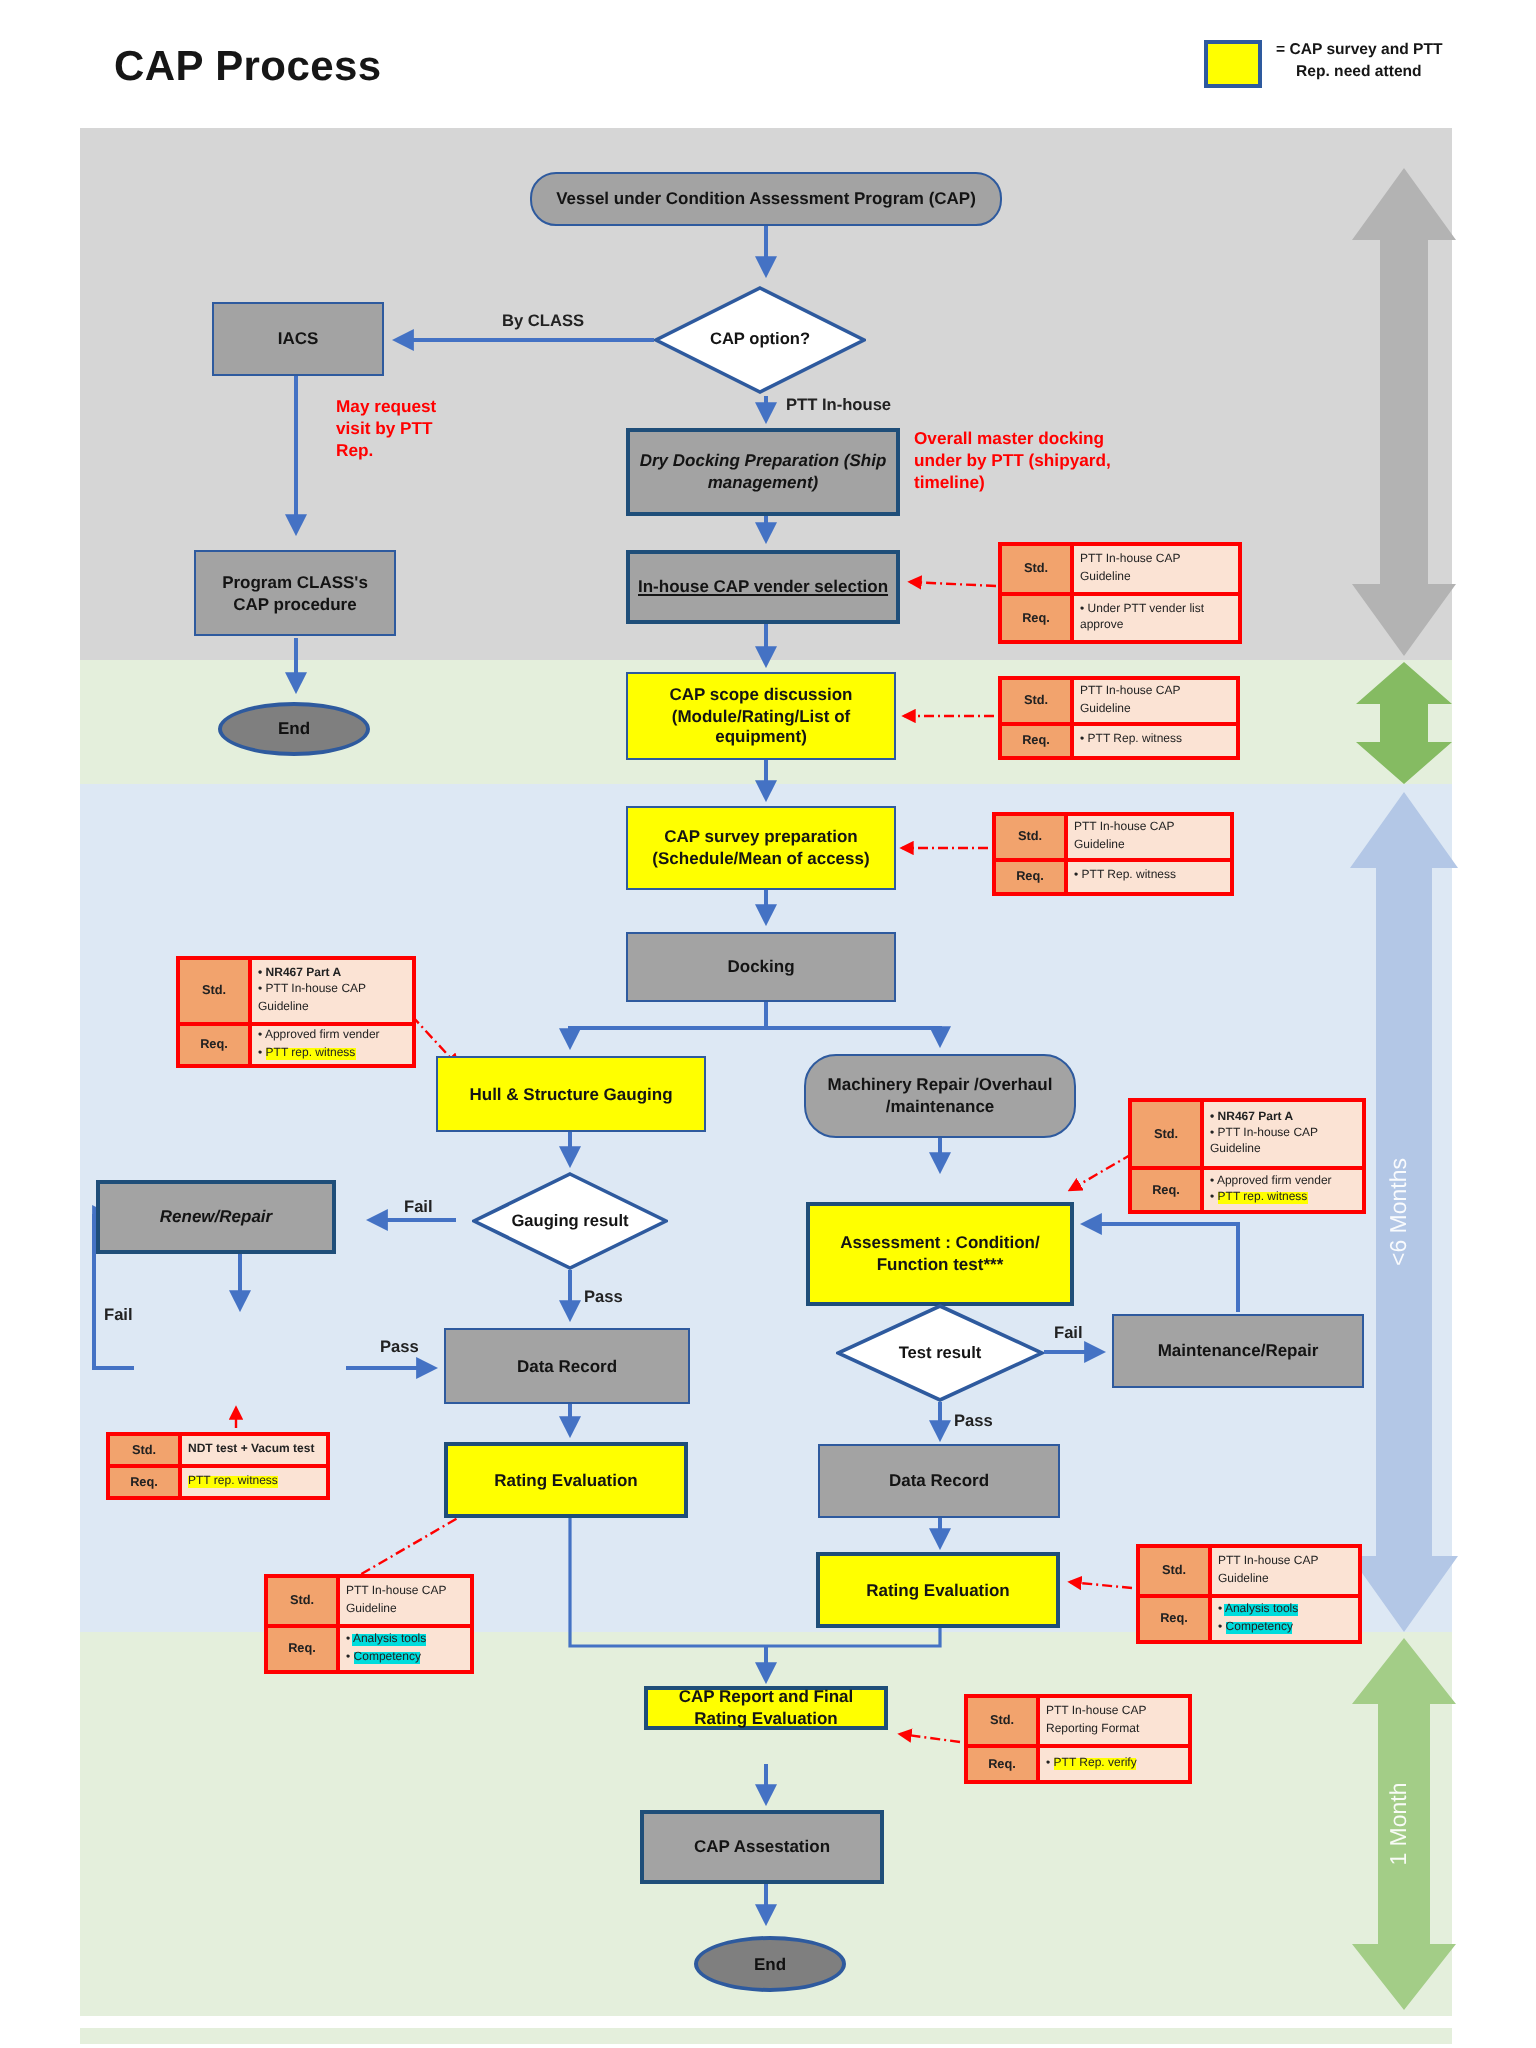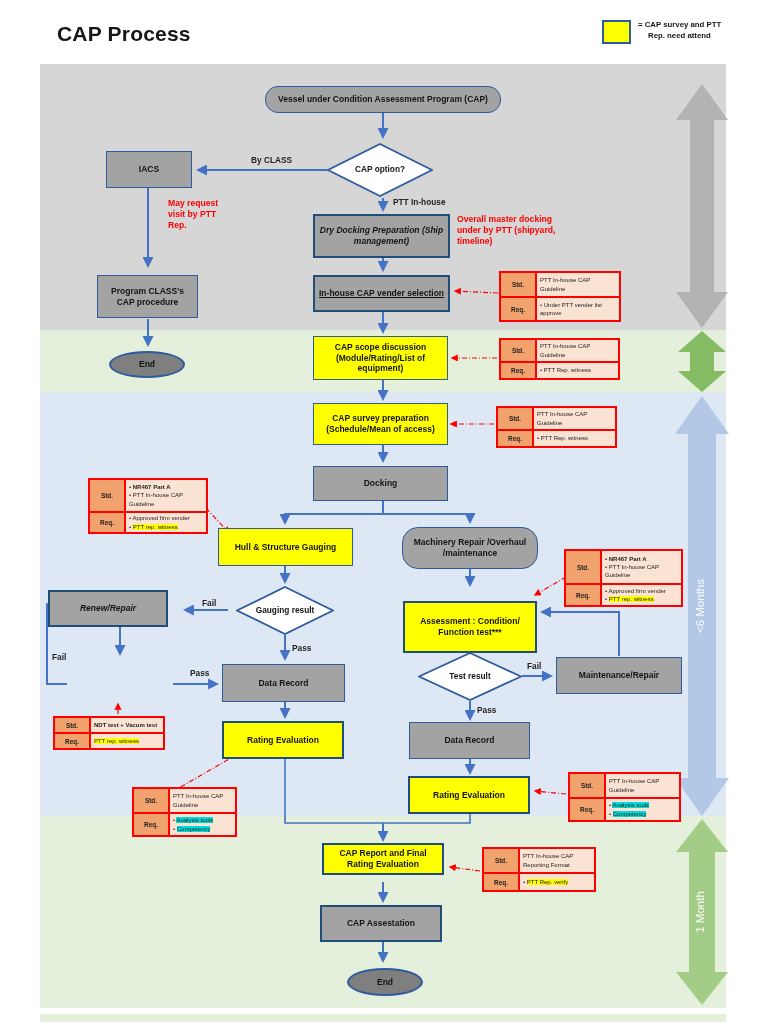--- a/index.html
+++ b/index.html
@@ -174,21 +174,21 @@
     <svg width="104" height="49">
         <polygon points="52,1 103,24.5 52,48 1,24.5" fill="#fff" stroke="var(--border-blue)" stroke-width="1.8"></polygon>
       </svg>
     <div class="diamond-label">Test result</div>
   </div>
 
   <div class="node" style="left:556px;top:657px;width:126px;height:37px;">Maintenance/Repair</div>
   <div class="node" style="left:409px;top:722px;width:121px;height:37px;">Data Record</div>
   <div class="node yellow thick" style="left:408px;top:776px;width:122px;height:38px;">Rating Evaluation</div>
 
-  <div class="node yellow thick" style="left:322px;top:843px;width:122px;height:32px;">CAP Report and Final Rating Evaluation</div>
+  <div class="node yellow thick" style="left:322px;top:843px;width:122px;height:22px;">CAP Report and Final Rating Evaluation</div>
   <div class="node thick" style="left:320px;top:905px;width:122px;height:37px;">CAP Assestation</div>
   <div class="node ellipse" style="left:347px;top:968px;width:76px;height:28px;">End</div>
 
   <div class="edge-label" style="left:251px;top:155px;">By CLASS</div>
   <div class="edge-label" style="left:393px;top:197px;">PTT In-house</div>
   <div class="edge-label" style="left:202px;top:598px;">Fail</div>
   <div class="edge-label" style="left:292px;top:643px;">Pass</div>
   <div class="edge-label" style="left:52px;top:652px;">Fail</div>
   <div class="edge-label" style="left:190px;top:668px;">Pass</div>
   <div class="edge-label" style="left:527px;top:661px;">Fail</div>

